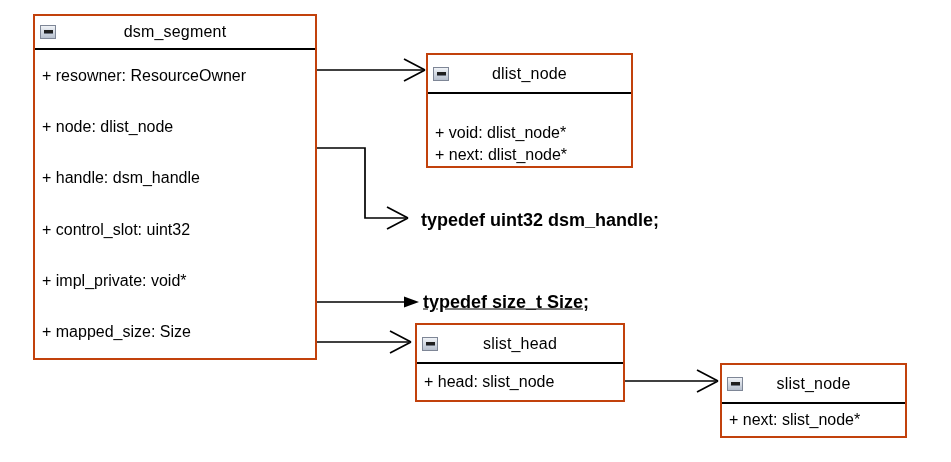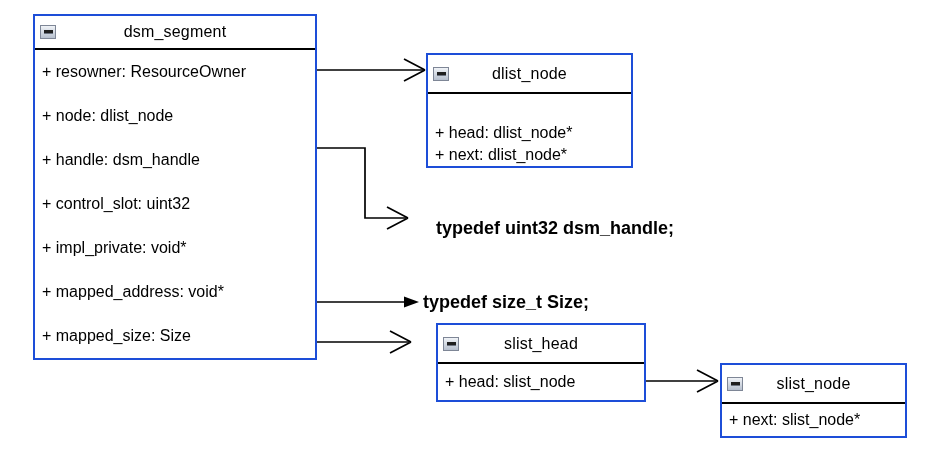--- a/index.html
+++ b/index.html
@@ -14,21 +14,21 @@
   }
   .connectors {
     position: absolute;
     left: 0; top: 0;
     width: 951px; height: 462px;
     pointer-events: none;
   }
   .uml-box {
     position: absolute;
     box-sizing: border-box;
-    border: 2px solid #1d4ed8;
+    border: 2px solid #c2410c;
     background: #ffffff;
     display: flex;
     flex-direction: column;
   }
   .box-title {
     position: relative;
     box-sizing: border-box;
     border-bottom: 2px solid #000000;
     display: flex;
     align-items: center;
@@ -121,39 +121,38 @@
         <span class="minus-glyph"></span>
       </span>
       <span class="title-text">dsm_segment</span>
     </div>
     <div class="box-fields">
       <div class="field-row">+ resowner: ResourceOwner</div>
       <div class="field-row">+ node: dlist_node</div>
       <div class="field-row">+ handle: dsm_handle</div>
       <div class="field-row">+ control_slot: uint32</div>
       <div class="field-row">+ impl_private: void*</div>
-      <div class="field-row">+ mapped_address: void*</div>
       <div class="field-row">+ mapped_size: Size</div>
     </div>
   </div>
 
   <div class="uml-box" style="left:426px; top:53px; width:207px; height:115px;gap:28px;">
     <div class="box-title" style="height:39px;">
       <span class="collapse-icon">
         <span class="minus-glyph"></span>
       </span>
       <span class="title-text">dlist_node</span>
     </div>
     <div class="box-fields">
-      <div class="field-row">+ head: dlist_node*</div>
+      <div class="field-row">+ void: dlist_node*</div>
       <div class="field-row">+ next: dlist_node*</div>
     </div>
   </div>
 
-  <div class="uml-box" style="left:436px; top:323px; width:210px; height:79px;">
+  <div class="uml-box" style="left:415px; top:323px; width:210px; height:79px;">
     <div class="box-title" style="height:39px;">
       <span class="collapse-icon">
         <span class="minus-glyph"></span>
       </span>
       <span class="title-text">slist_head</span>
     </div>
     <div class="box-fields">
       <div class="field-row">+ head: slist_node</div>
     </div>
   </div>
@@ -163,16 +162,16 @@
       <span class="collapse-icon">
         <span class="minus-glyph"></span>
       </span>
       <span class="title-text">slist_node</span>
     </div>
     <div class="box-fields">
       <div class="field-row">+ next: slist_node*</div>
     </div>
   </div>
 
-  <div class="typedef-text" style="left:436px; top:220px;margin-top:8px;">typedef uint32 dsm_handle;</div>
-  <div class="typedef-text" style="left:423px; top:302px;">typedef size_t Size;</div>
+  <div class="typedef-text" style="left:421px; top:220px;">typedef uint32 dsm_handle;</div>
+  <div class="typedef-text" style="left:423px; top:302px;text-decoration:underline;">typedef size_t Size;</div>
 
 </div>
 
 </body></html>

